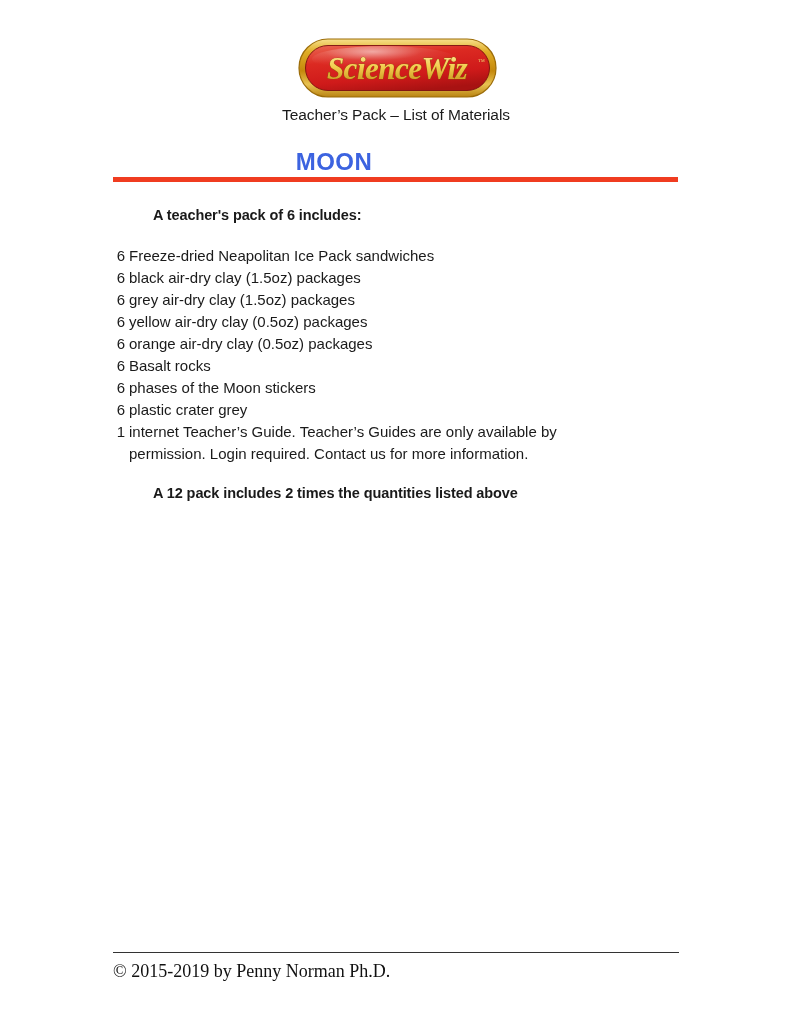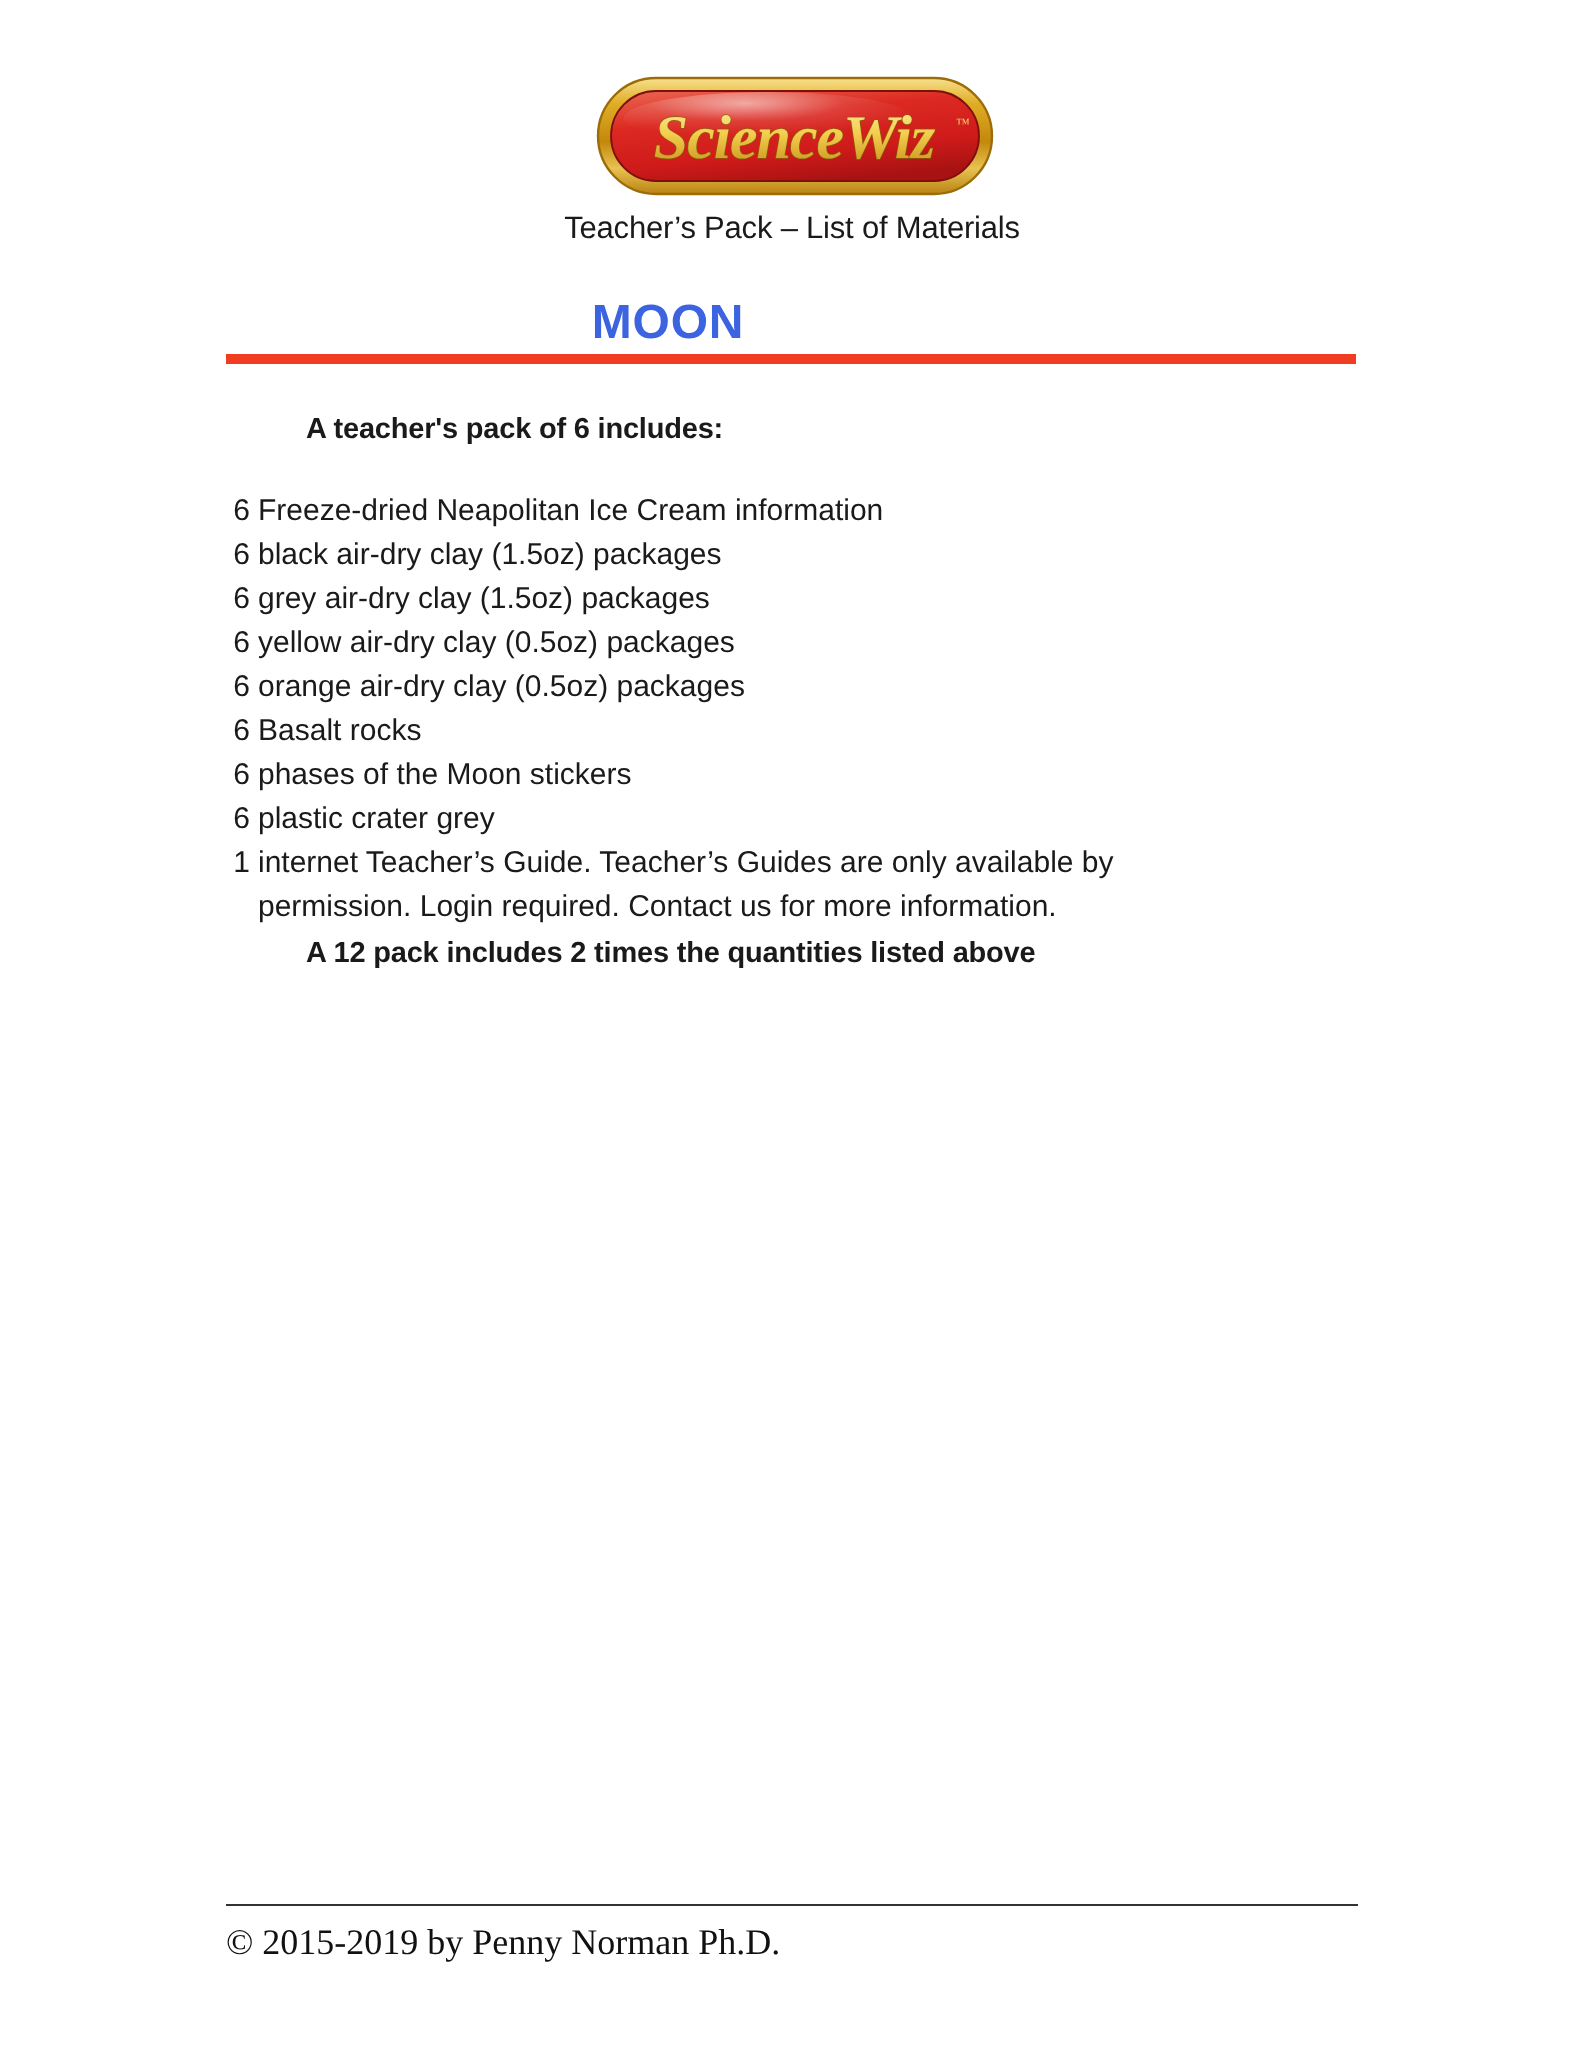--- a/index.html
+++ b/index.html
@@ -85,21 +85,21 @@
   .section-heading {
     position: absolute;
     left: 113px;
     font-size: 14.5px;
     font-weight: bold;
     letter-spacing: -0.1px;
     white-space: nowrap;
     margin-left: 40px;
   }
   #heading-main  { top: 207px; }
-  #heading-pack12 { top: 469px; }
+  #heading-pack12 { top: 485px; }
   #heading-pack24 { top: 525px; }
 
   .materials-list {
     position: absolute;
     left: 113px;
     top: 245px;
     width: 580px;
     margin: 0;
     padding: 0;
     list-style: none;
@@ -188,21 +188,21 @@
 
   <div class="doc-title" id="doc-title" style="color: rgb(60, 99, 224);">MOON</div>
 
   <div class="red-rule" id="red-rule" style="background: rgb(240, 60, 32);"></div>
 
   <div class="section-heading" id="heading-main">A teacher's pack of 6 includes:</div>
 
   <ul class="materials-list" id="materials-list">
       <li class="material-item">
         <span class="material-qty">6</span>
-        <span class="material-text">Freeze-dried Neapolitan Ice Cream information</span>
+        <span class="material-text">Freeze-dried Neapolitan Ice Pack sandwiches</span>
       </li>
       <li class="material-item">
         <span class="material-qty">6</span>
         <span class="material-text">black air-dry clay (1.5oz) packages</span>
       </li>
       <li class="material-item">
         <span class="material-qty">6</span>
         <span class="material-text">grey air-dry clay (1.5oz) packages</span>
       </li>
       <li class="material-item">

